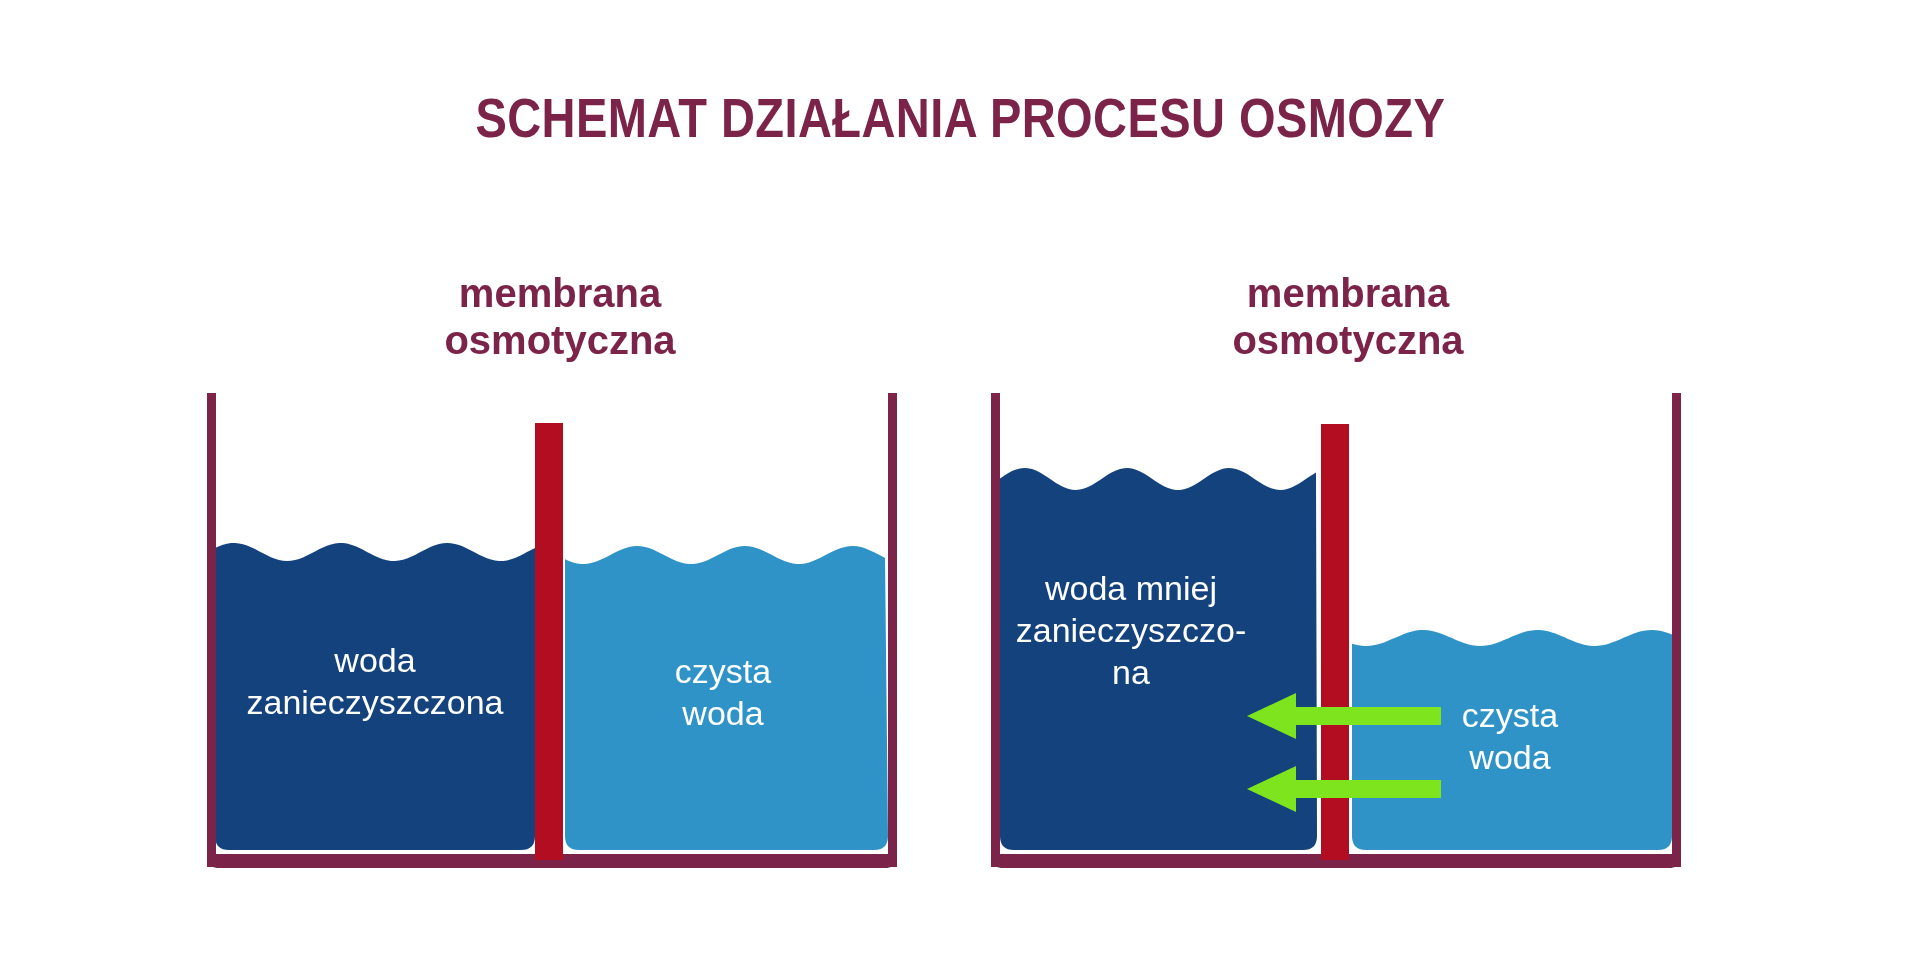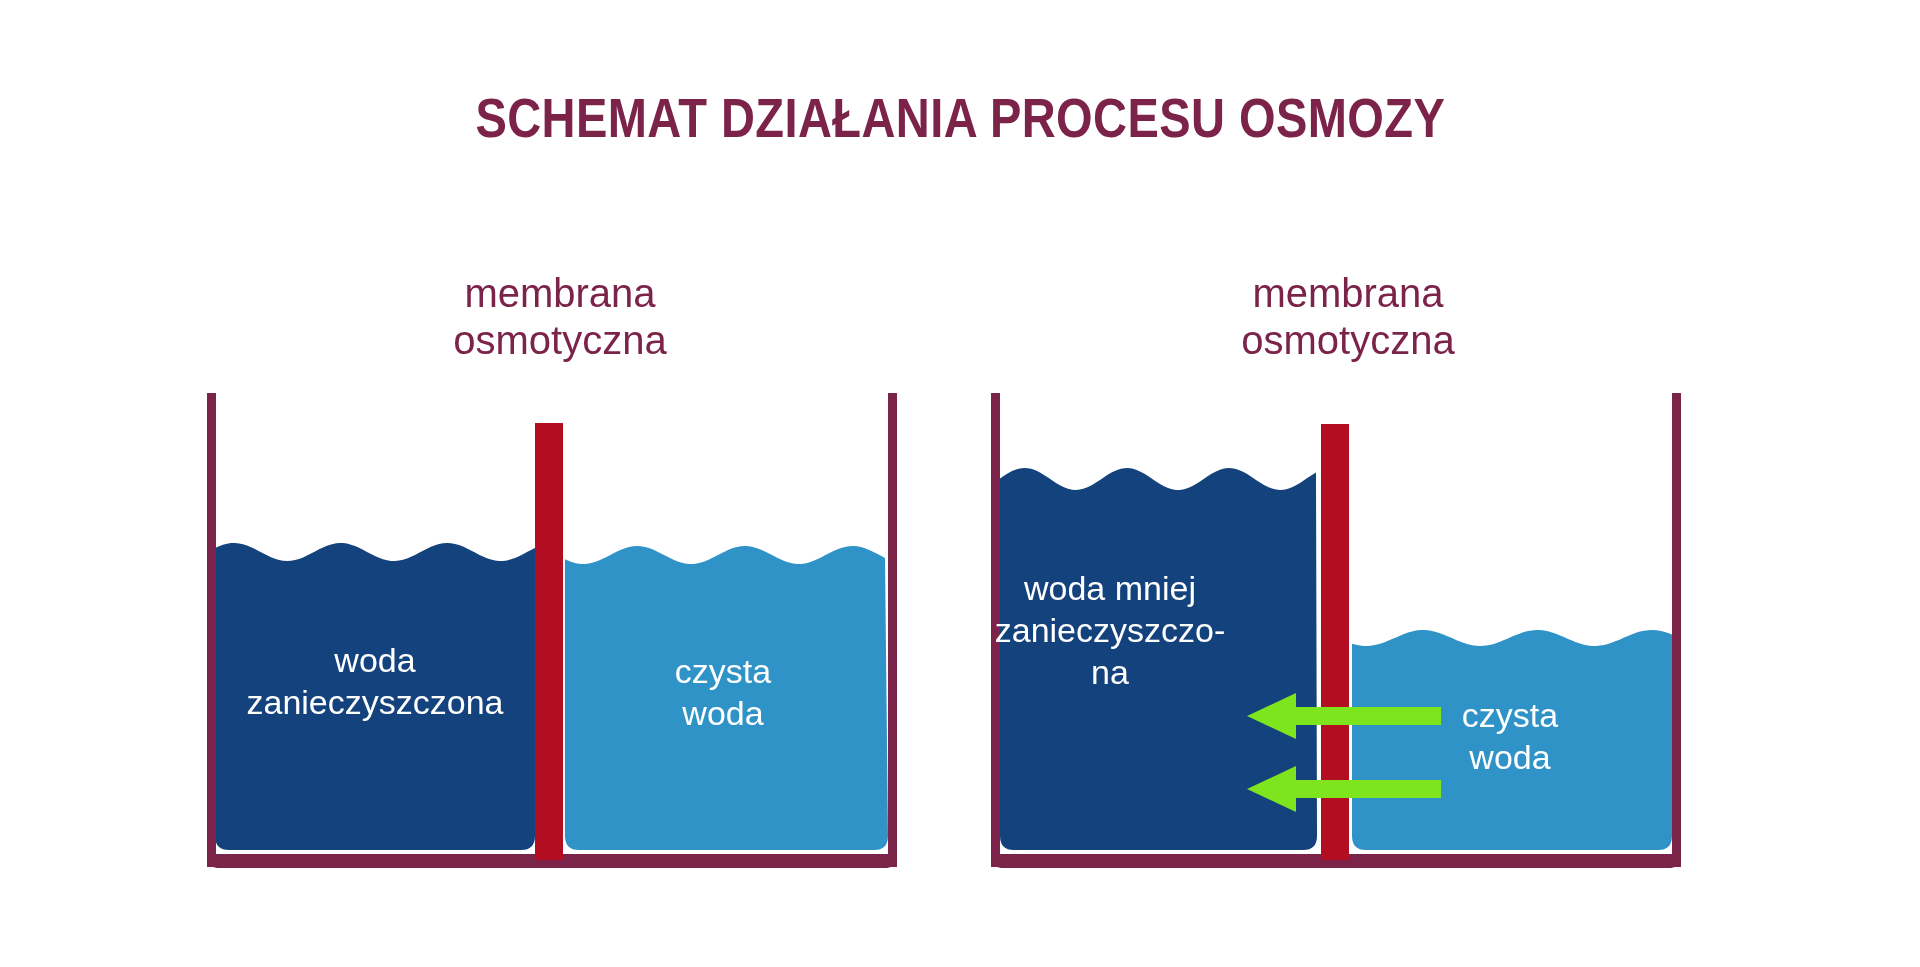--- a/index.html
+++ b/index.html
@@ -18,21 +18,21 @@
   .title {
     display: inline-block;
     font-size: 56px; font-weight: 600; line-height: 1;
     color: var(--maroon);
     transform: scaleX(0.84); transform-origin: center;
     white-space: nowrap; letter-spacing: 0.5px;
   }
 
   .membrane-label {
     position: absolute; width: 400px; text-align: center;
-    font-size: 40px; font-weight: 400; line-height: 47px;
+    font-size: 40px; font-weight: 700; line-height: 47px;
     color: var(--maroon); white-space: pre-line;
   }
   .membrane-label.left  { left: 360px;  top: 270px; }
   .membrane-label.right { left: 1148px; top: 270px; }
 
   .wall {
     position: absolute; width: 9px; height: 474px; top: 393px;
     background: var(--maroon);
   }
   .bottom-bar {
@@ -99,19 +99,19 @@
   <div class="bottom-bar" style="left:991px;"></div>
   <div class="membrane" style="left:1321px; top:424px; height:436px;"></div>
 
   <svg class="arrow" style="left:1247px; top:693px;" width="194" height="46" viewBox="0 0 194 46">
     <polygon points="0,23 49,0 49,14 194,14 194,32 49,32 49,46" fill="#7EE41E"></polygon>
   </svg>
   <svg class="arrow" style="left:1247px; top:766px;" width="194" height="46" viewBox="0 0 194 46">
     <polygon points="0,23 49,0 49,14 194,14 194,32 49,32 49,46" fill="#7EE41E"></polygon>
   </svg>
 
-  <div class="water-label" style="left:910px; top:567px;">woda mniej
+  <div class="water-label" style="left:931px; top:567px;">woda mniej
 zanieczyszczo-
 na</div>
   <div class="water-label" style="left:1310px; top:694px;">czysta
 woda</div>
 
 </div>
 
 </body></html>

